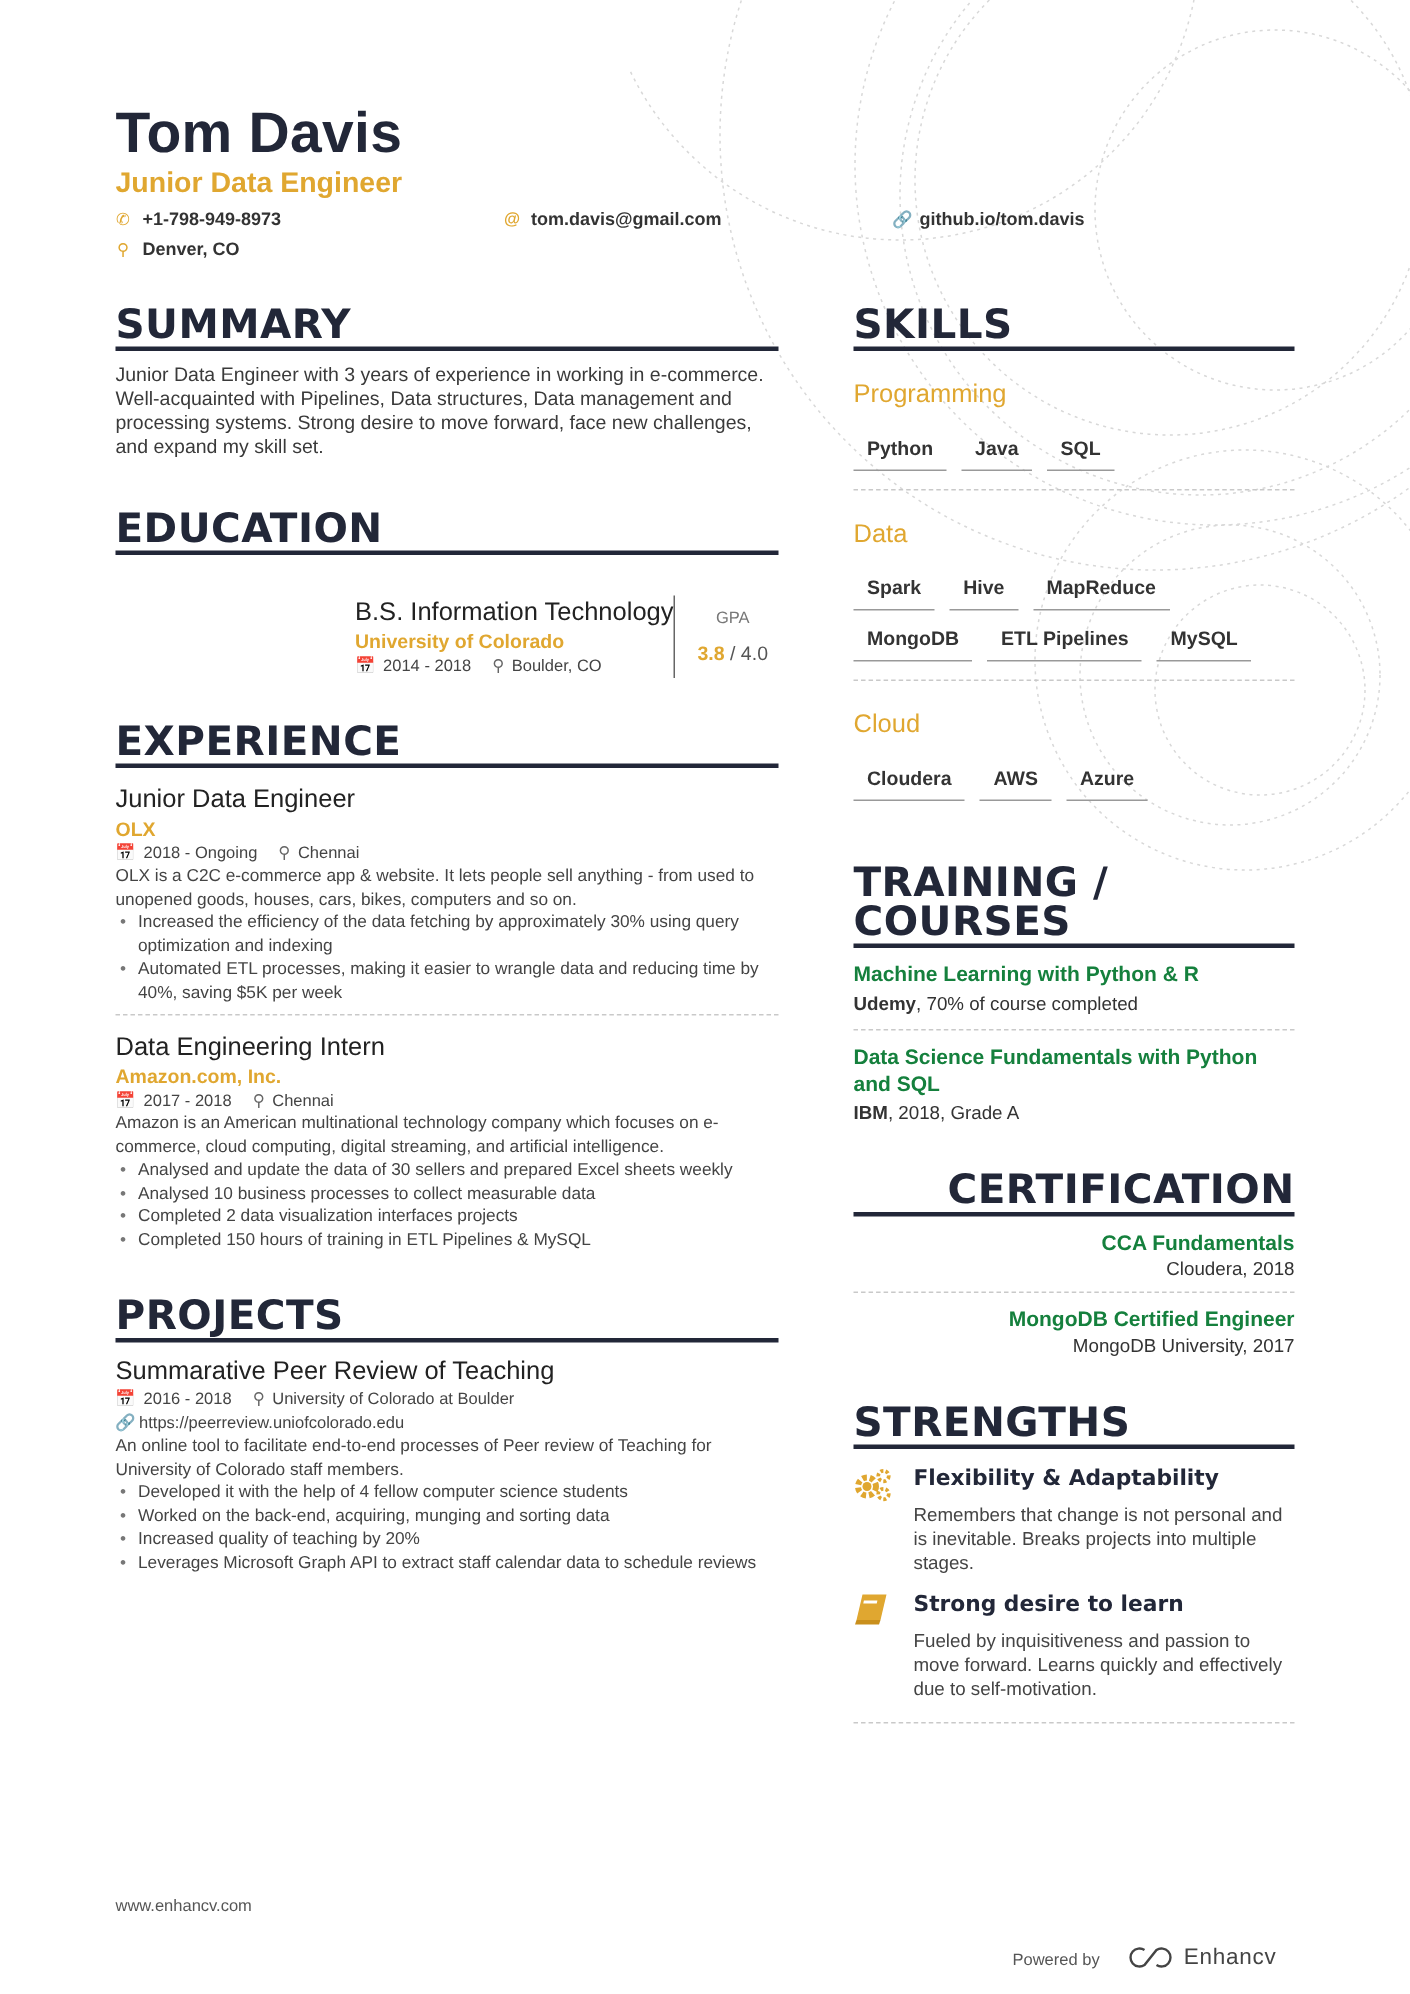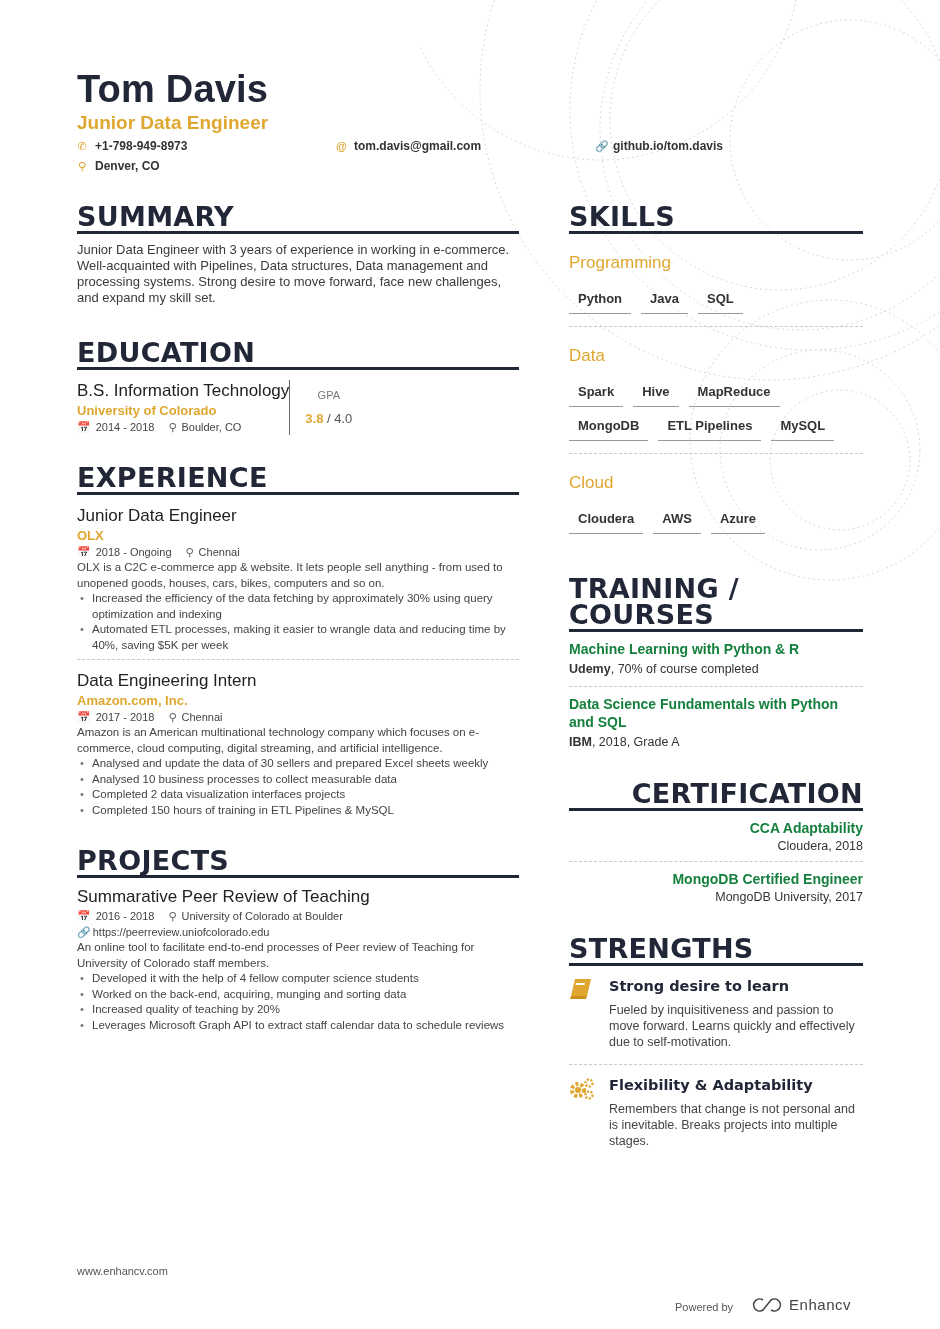--- a/index.html
+++ b/index.html
@@ -17,21 +17,21 @@
   .summary { font-size: 13px; line-height: 16px; color: #3a3a3a; margin-top: 8px; }
   .entry-title { font-size: 17px; color: #222; line-height: 22px; }
   .entry-org { font-size: 13px; font-weight: 700; color: #e0a730; line-height: 17px; }
   .meta { font-size: 11px; color: #444; display: flex; gap: 14px; line-height: 16px; }
   .meta .mi { color: #666; margin-right: 5px; }
   .desc { font-size: 11.5px; line-height: 15.5px; color: #444; }
   ul.bul { list-style: none; font-size: 11.5px; line-height: 15.5px; color: #444; }
   ul.bul li { position: relative; padding-left: 15px; }
   ul.bul li::before { content: "•"; position: absolute; left: 3px; color: #777; }
   .dash { border-bottom: 1px dashed #c9c9c9; }
-  .edu-row { display: flex; justify-content: flex-start; margin-top: 10px; }
+  .edu-row { display: flex; justify-content: flex-end; margin-top: 27px; }
   .gpa { width: 70px; border-left: 1px solid #666; display: flex; flex-direction: column; align-items: center; justify-content: center; padding-left: 8px; }
   .gpa-label { font-size: 11px; color: #777; }
   .gpa-val { font-size: 13px; color: #555; margin-top: 10px; }
   .gpa-val b { color: #e0a730; font-weight: 700; }
   .skill-cat { font-size: 17px; color: #e0a730; margin-top: 18px; line-height: 22px; }
   .tags { display: flex; flex-wrap: wrap; gap: 10px 10px; margin-top: 16px; }
   .tag { font-size: 13px; font-weight: 700; color: #333; padding: 0 9px 5px; border-bottom: 1px solid #999; line-height: 18px; }
   .tr-title { font-size: 14px; font-weight: 700; color: #15803d; line-height: 18px; }
   .tr-sub { font-size: 12.5px; color: #333; line-height: 18px; margin-top: 2px; }
   .str-row { display: flex; gap: 14px; padding-top: 10px; }
@@ -202,56 +202,56 @@
     </div>
     <div style="padding-top:8px;">
       <div class="tr-title">Data Science Fundamentals with Python and SQL</div>
       <div class="tr-sub"><b>IBM</b><span>, 2018, Grade A</span></div>
     </div>
   </div>
 
   <div class="sec" style="margin-top:30px;text-align:right;">
     <div class="sec-title">CERTIFICATION</div>
     <div class="dash" style="padding:8px 0 6px;">
-      <div class="tr-title">CCA Adaptability</div>
+      <div class="tr-title">CCA Fundamentals</div>
       <div class="tr-sub" style="margin-top:0">Cloudera, 2018</div>
     </div>
     <div style="padding-top:8px;">
       <div class="tr-title">MongoDB Certified Engineer</div>
       <div class="tr-sub" style="margin-top:0">MongoDB University, 2017</div>
     </div>
   </div>
 
   <div class="sec" style="margin-top:30px;">
     <div class="sec-title">STRENGTHS</div>
-    <div class="str-row dash" style="padding-bottom:14px;">
-      <div class="str-icon">
-        <svg width="24" height="22" viewBox="0 0 24 22">
-            <path d="M6 1h16l-4 17H2z" fill="#e0a730"></path>
-            <path d="M2 18h16l-1 3H1z" fill="#c98f1c"></path>
-            <rect x="8" y="5" width="9" height="2" fill="#fff" transform="skewX(-12)"></rect>
-          </svg>
-      </div>
-      <div>
-        <div class="str-title">Strong desire to learn</div>
-        <div class="str-desc">Fueled by inquisitiveness and passion to move forward. Learns quickly and effectively due to self-motivation.</div>
-      </div>
-    </div>
     <div class="str-row">
       <div class="str-icon">
         <svg width="26" height="24" viewBox="0 0 26 24">
             <circle cx="9" cy="13" r="6" fill="none" stroke="#e0a730" stroke-width="4" stroke-dasharray="3 2"></circle>
             <circle cx="9" cy="13" r="3" fill="#e0a730"></circle>
             <circle cx="20" cy="6" r="3.5" fill="none" stroke="#e0a730" stroke-width="2.5" stroke-dasharray="2 1.5"></circle>
             <circle cx="20" cy="18" r="3.5" fill="none" stroke="#e0a730" stroke-width="2.5" stroke-dasharray="2 1.5"></circle>
           </svg>
       </div>
       <div>
         <div class="str-title">Flexibility &amp; Adaptability</div>
         <div class="str-desc">Remembers that change is not personal and is inevitable. Breaks projects into multiple stages.</div>
+      </div>
+    </div>
+    <div class="str-row dash" style="padding-bottom:14px;">
+      <div class="str-icon">
+        <svg width="24" height="22" viewBox="0 0 24 22">
+            <path d="M6 1h16l-4 17H2z" fill="#e0a730"></path>
+            <path d="M2 18h16l-1 3H1z" fill="#c98f1c"></path>
+            <rect x="8" y="5" width="9" height="2" fill="#fff" transform="skewX(-12)"></rect>
+          </svg>
+      </div>
+      <div>
+        <div class="str-title">Strong desire to learn</div>
+        <div class="str-desc">Fueled by inquisitiveness and passion to move forward. Learns quickly and effectively due to self-motivation.</div>
       </div>
     </div>
   </div>
 </div>
 
 <div class="footer" style="left:77px;">www.enhancv.com</div>
 <div class="footer" style="left:675px;top:1296px;display:flex;align-items:flex-end;gap:18px;">
   <span>Powered by</span>
   <span style="display:flex;align-items:center;gap:6px;font-size:15px;color:#444;letter-spacing:0.5px;">
     <svg width="32" height="16" viewBox="0 0 32 16">

